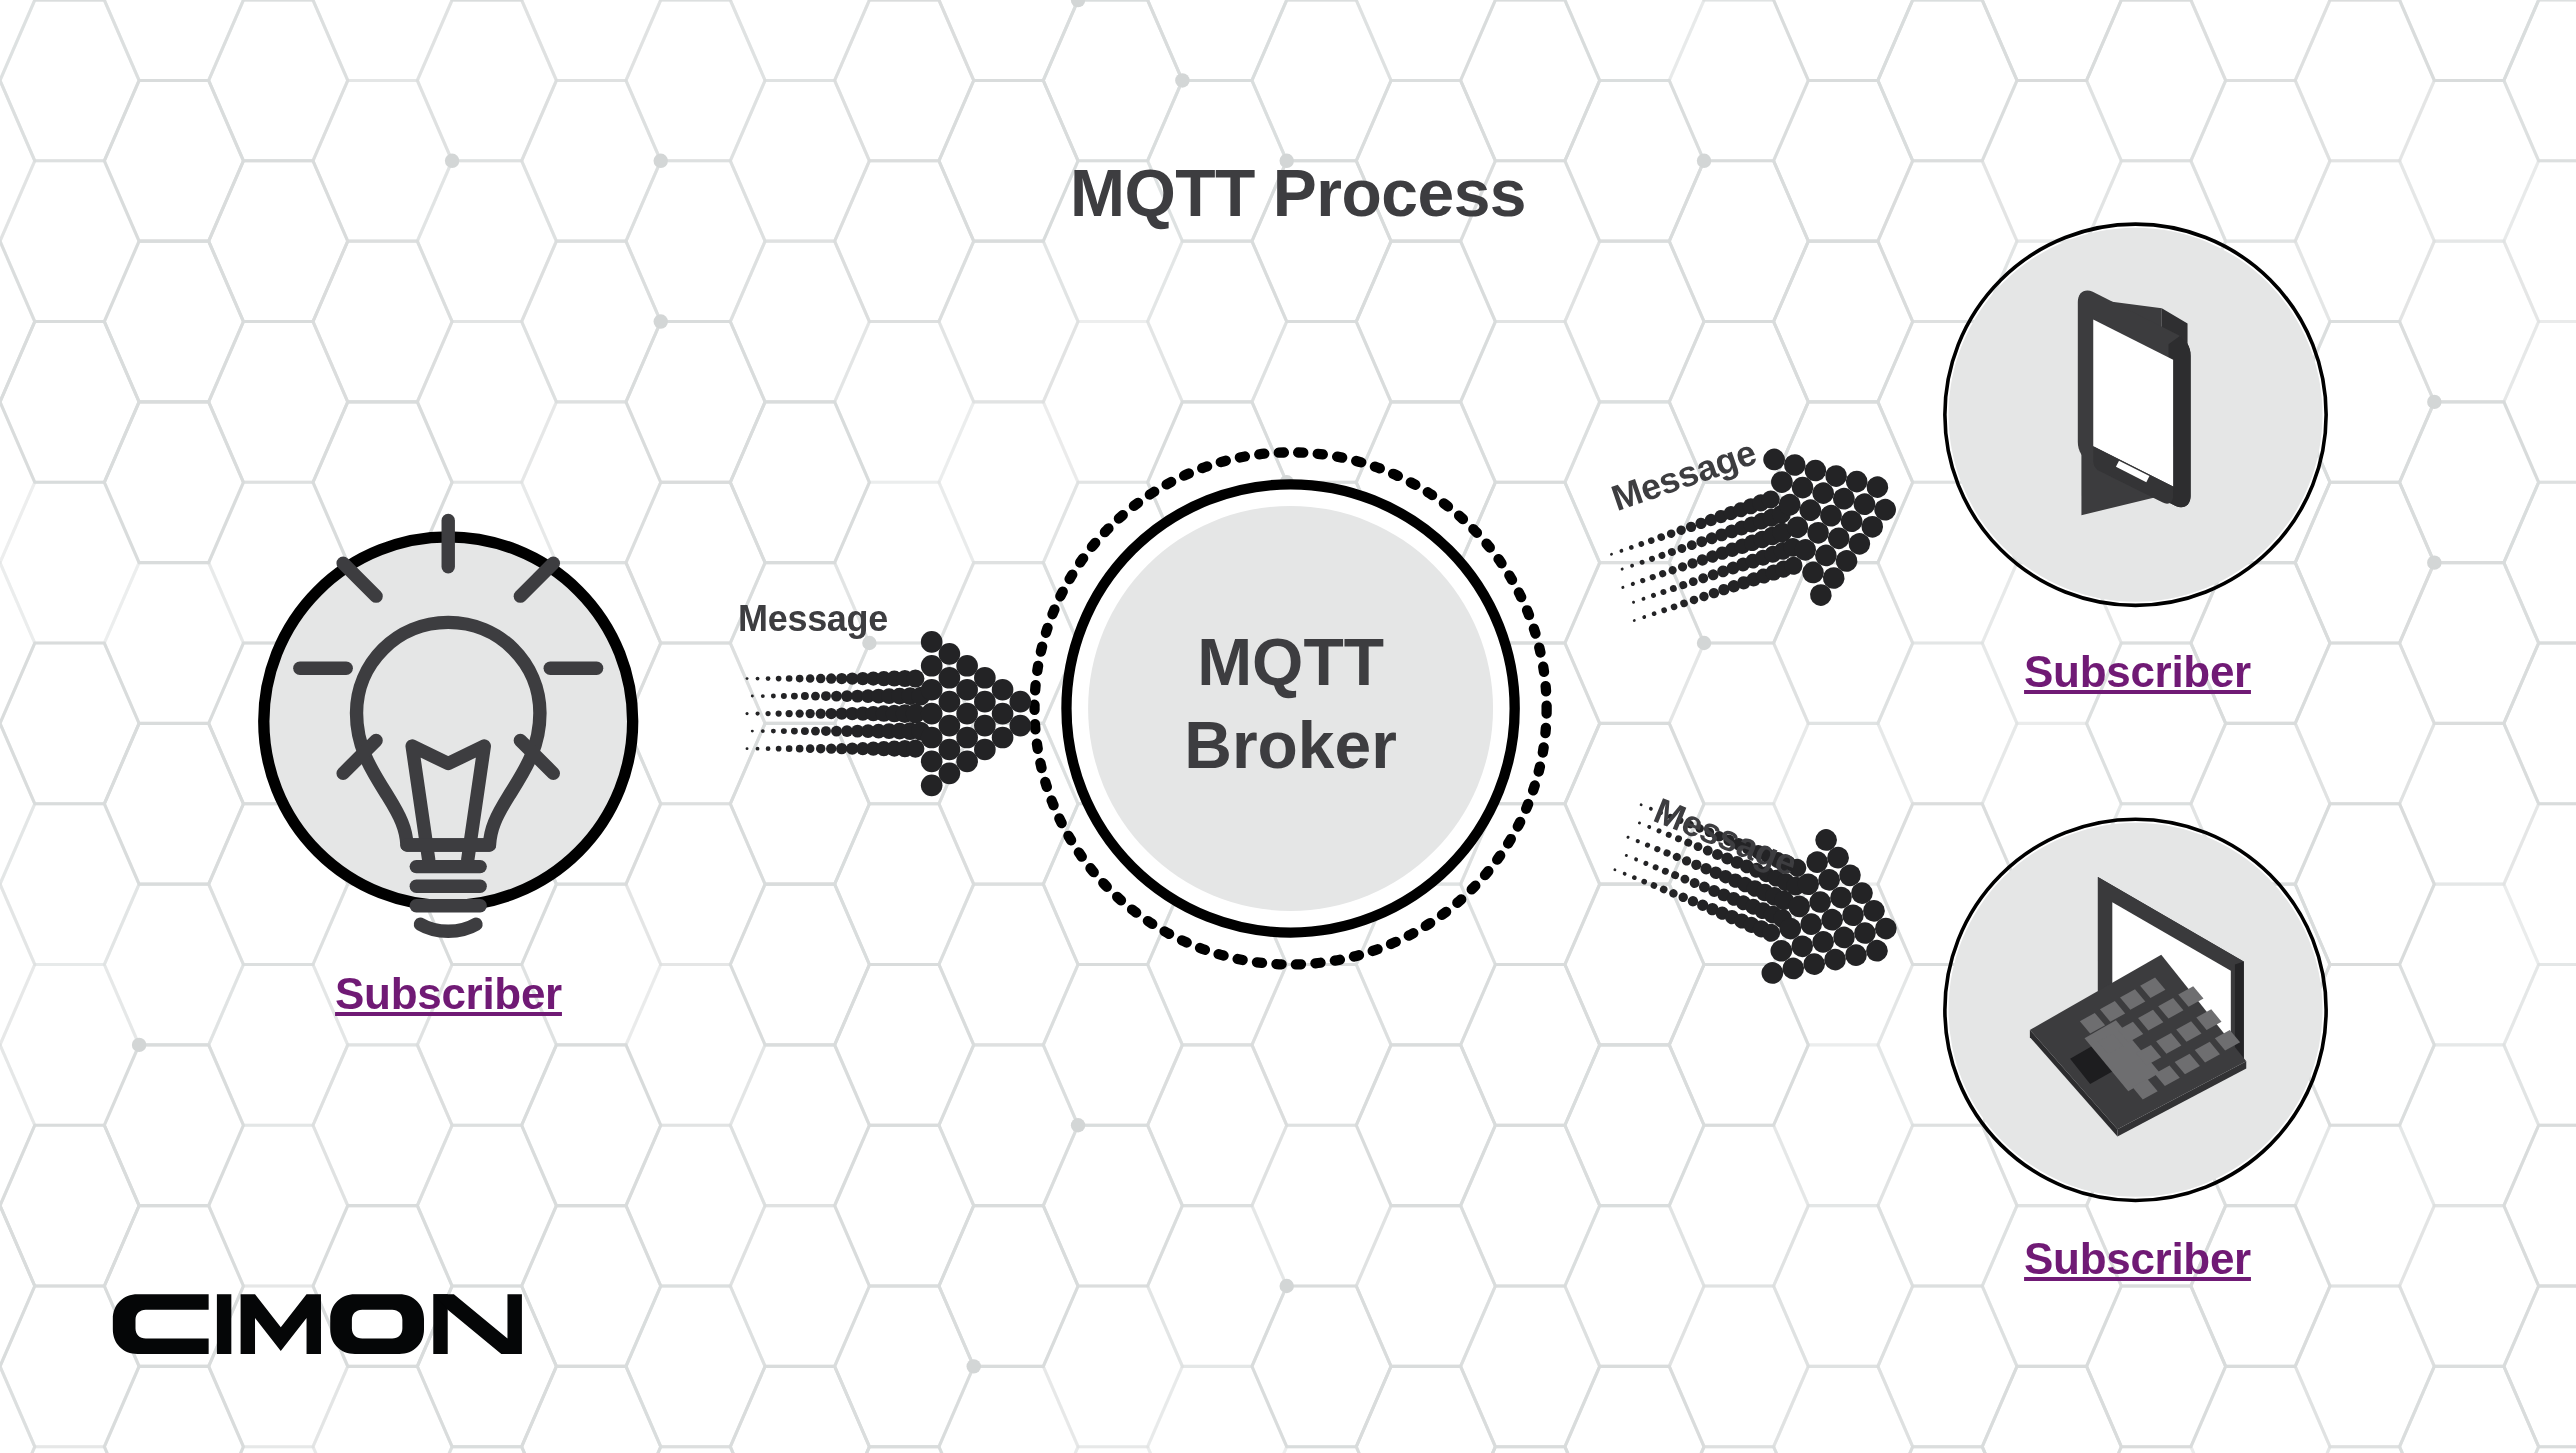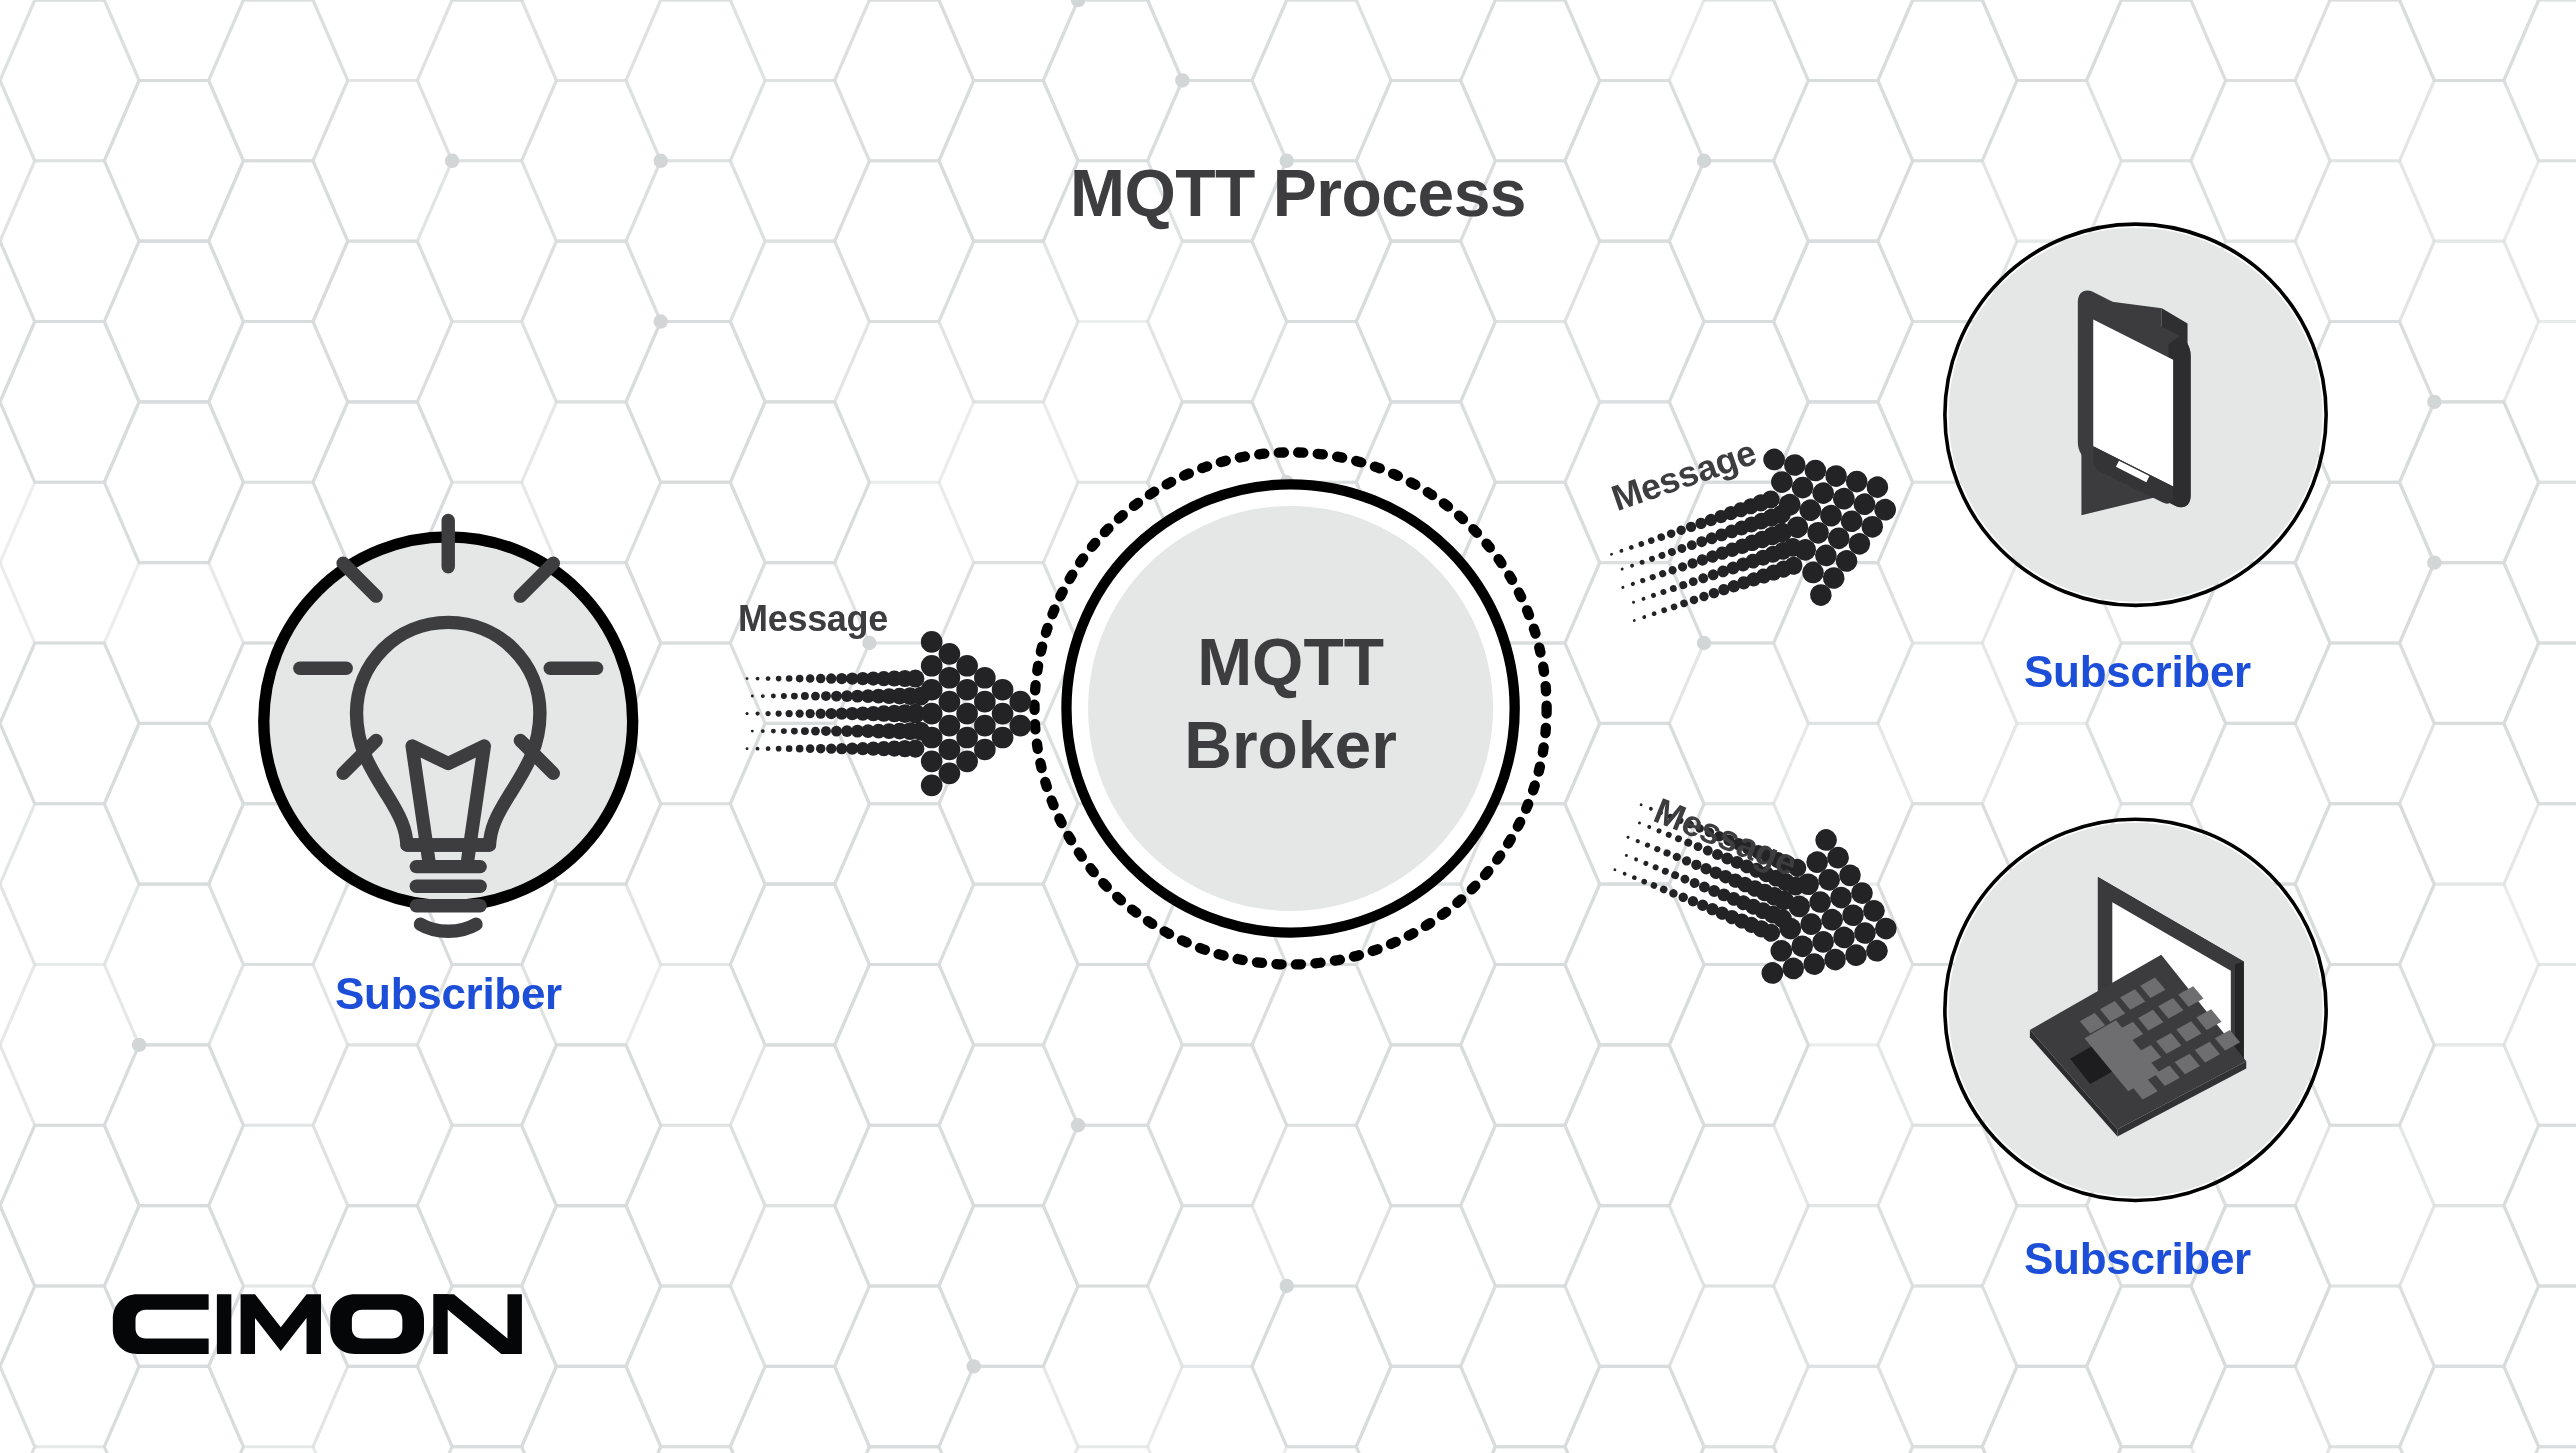--- a/index.html
+++ b/index.html
@@ -8,24 +8,25 @@
     font-family:"Liberation Sans",sans-serif;
     overflow:hidden;
     position:relative;
   }
   #stage{position:absolute;inset:0;width:2576px;height:1454px;}
   .layer{position:absolute;inset:0;width:2576px;height:1454px;}
   svg.layer{display:block;}
   .node-label{
     position:absolute;
     font-weight:bold;
-    color:#1d4ed8;
+    color:#701a75;
     white-space:nowrap;
     text-align:center;
     letter-spacing:-0.3px;
+    text-decoration:underline;
   }
   #title{
     position:absolute;
     left:0;right:0;top:155px;
     text-align:center;
     font-size:66px;
     font-weight:bold;
     color:#3d3d40;
     letter-spacing:-0.5px;
     padding-left:20px;

